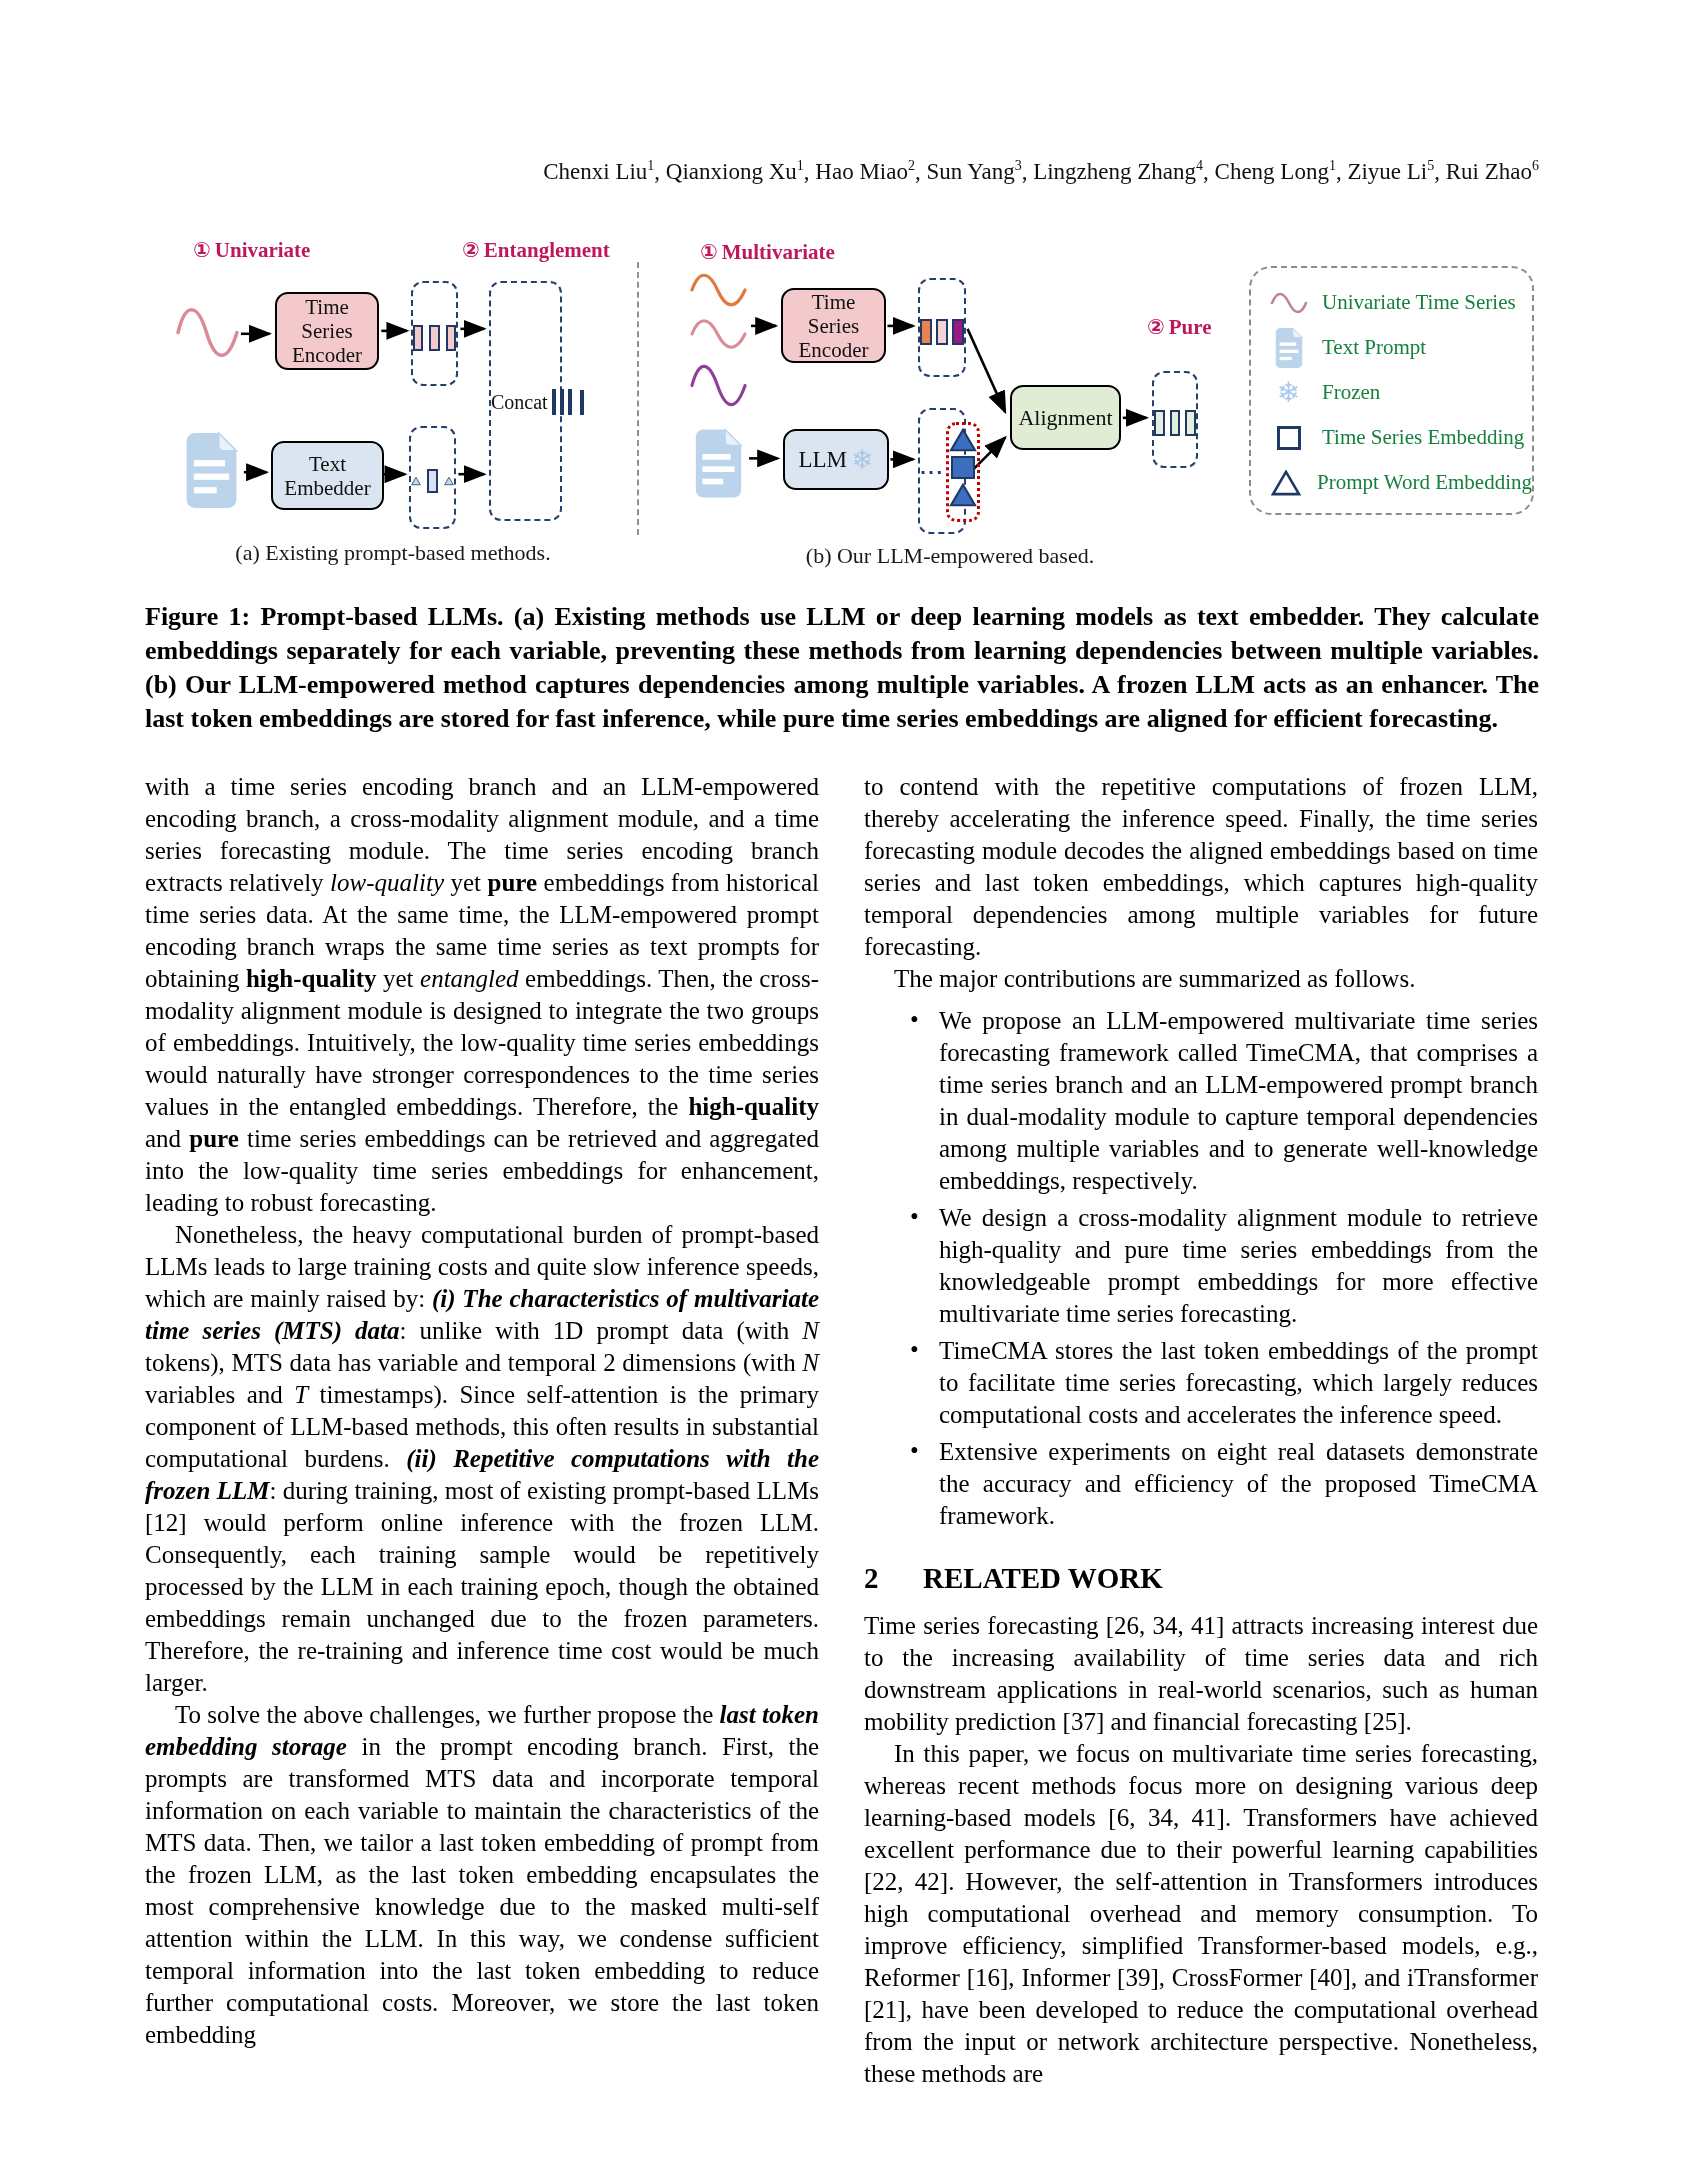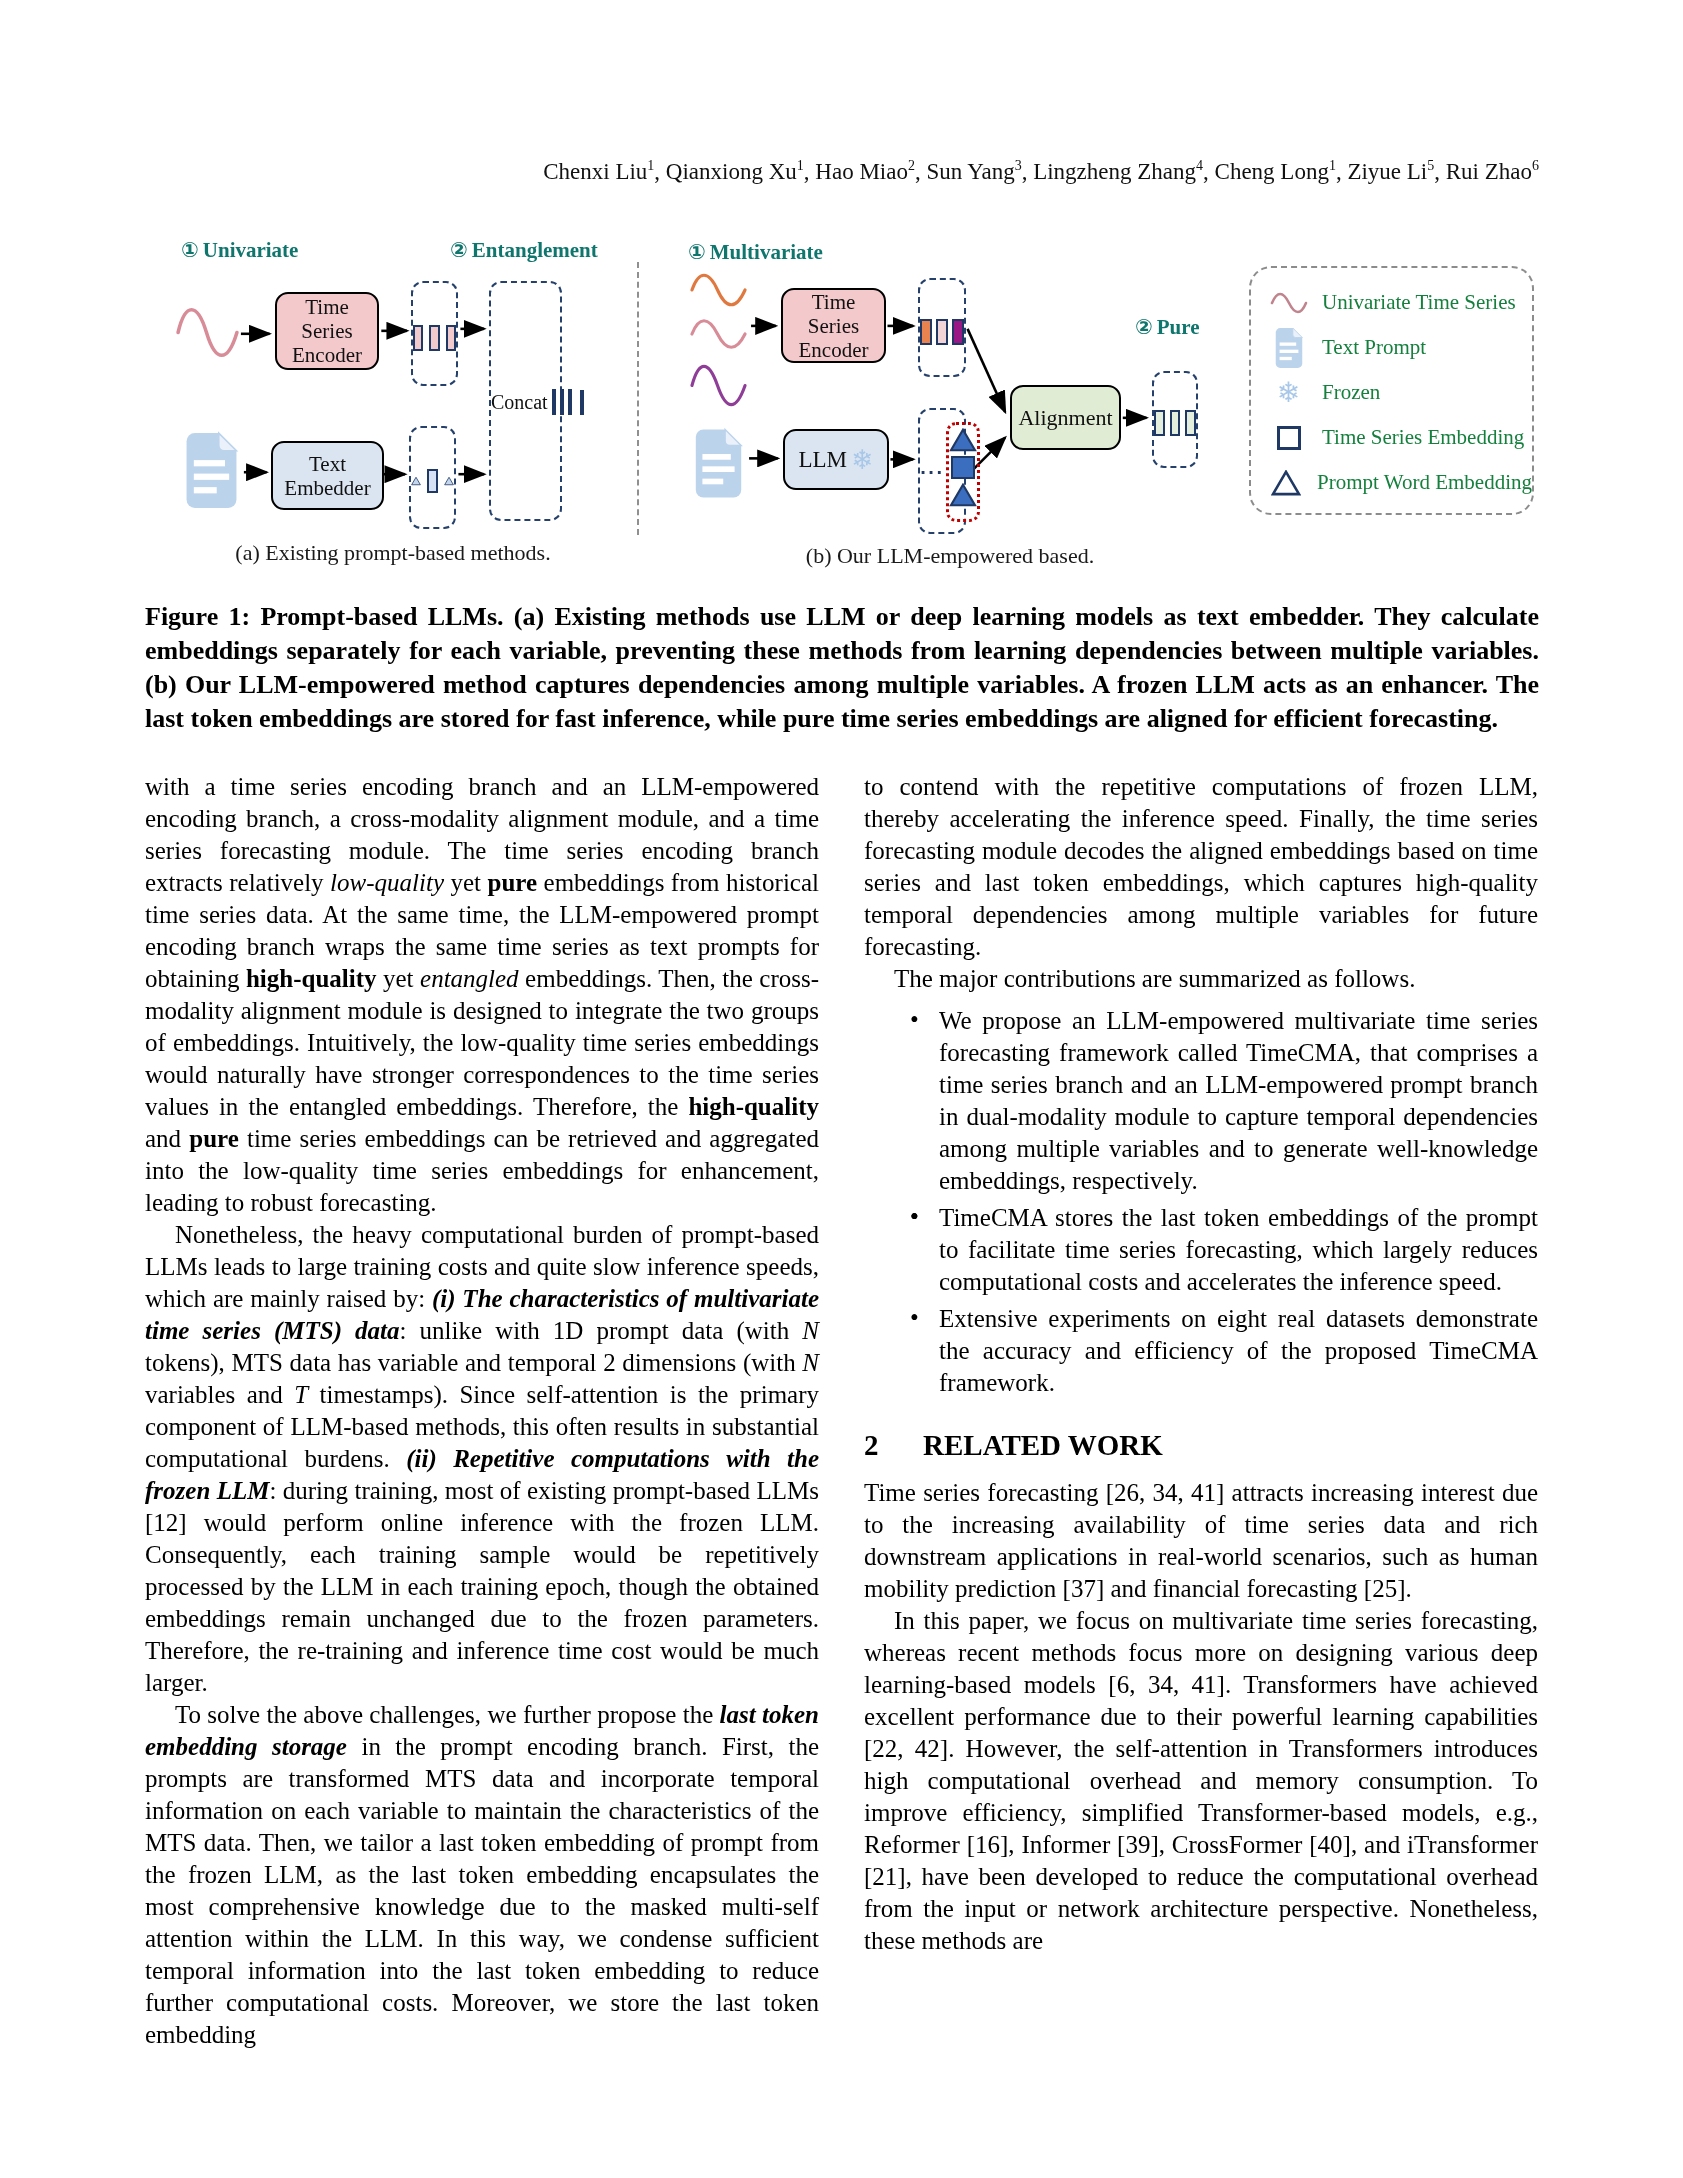--- a/index.html
+++ b/index.html
@@ -6,21 +6,21 @@
   .page{position:relative;width:1683px;height:2178px;background:#ffffff;overflow:hidden;
         font-family:"Liberation Serif",serif;color:#111;}
   .authors{position:absolute;left:145px;top:158px;width:1394px;text-align:right;
            font-size:23px;color:#111;}
   .authors sup{font-size:14px;}
 
   
   .figure{position:absolute;left:145px;top:230px;width:1396px;height:348px;}
   .figure .abs{position:absolute;}
   svg.arrows{position:absolute;left:0;top:0;pointer-events:none;}
-  .anno{position:absolute;font-weight:bold;font-size:21px;color:#0f766e;white-space:nowrap;}
+  .anno{position:absolute;font-weight:bold;font-size:21px;color:#be185d;white-space:nowrap;margin-left:12px;}
   .anno .circ{font-family:"DejaVu Sans",sans-serif;font-weight:bold;font-size:21px;margin-right:4px;}
   .fbox{position:absolute;border:2.5px solid #000;border-radius:13px;display:flex;
         align-items:center;justify-content:center;text-align:center;
         font-size:21px;line-height:24px;padding:2px 8px;box-sizing:border-box;}
   .fbox.pink{background:#F4C9CC;}
   .fbox.blue{background:#DBE5F1;}
   .fbox.green{background:#E0EDD4;font-size:22px;}
   .embcol{position:absolute;border:2.5px dashed #24406B;border-radius:12px;box-sizing:border-box;
           display:flex;flex-direction:row;align-items:center;}
   .sq{box-sizing:border-box;border:2.5px solid #1F3864;}
@@ -276,20 +276,21 @@
     <p><span>to contend with the repetitive computations of frozen LLM, thereby accelerating the inference speed. Finally, the time series forecasting module decodes the aligned embeddings based on time series and last token embeddings, which captures high-quality temporal dependencies among multiple variables for future forecasting.</span></p>
     <p class="ind"><span>The major contributions are summarized as follows.</span></p>
 
     <div class="bullets">
       <div class="bullet">
         <span class="dot">•</span>
         <span>We propose an LLM-empowered multivariate time series forecasting framework called TimeCMA, that comprises a time series branch and an LLM-empowered prompt branch in dual-modality module to capture temporal dependencies among multiple variables and to generate well-knowledge embeddings, respectively.</span>
       </div>
       <div class="bullet">
         <span class="dot">•</span>
+        <span>We design a cross-modality alignment module to retrieve high-quality and pure time series embeddings from the knowledgeable prompt embeddings for more effective multivariate time series forecasting.</span>
       </div>
       <div class="bullet">
         <span class="dot">•</span>
         <span>TimeCMA stores the last token embeddings of the prompt to facilitate time series forecasting, which largely reduces computational costs and accelerates the inference speed.</span>
       </div>
       <div class="bullet">
         <span class="dot">•</span>
         <span>Extensive experiments on eight real datasets demonstrate the accuracy and efficiency of the proposed TimeCMA framework.</span>
       </div>
     </div>

